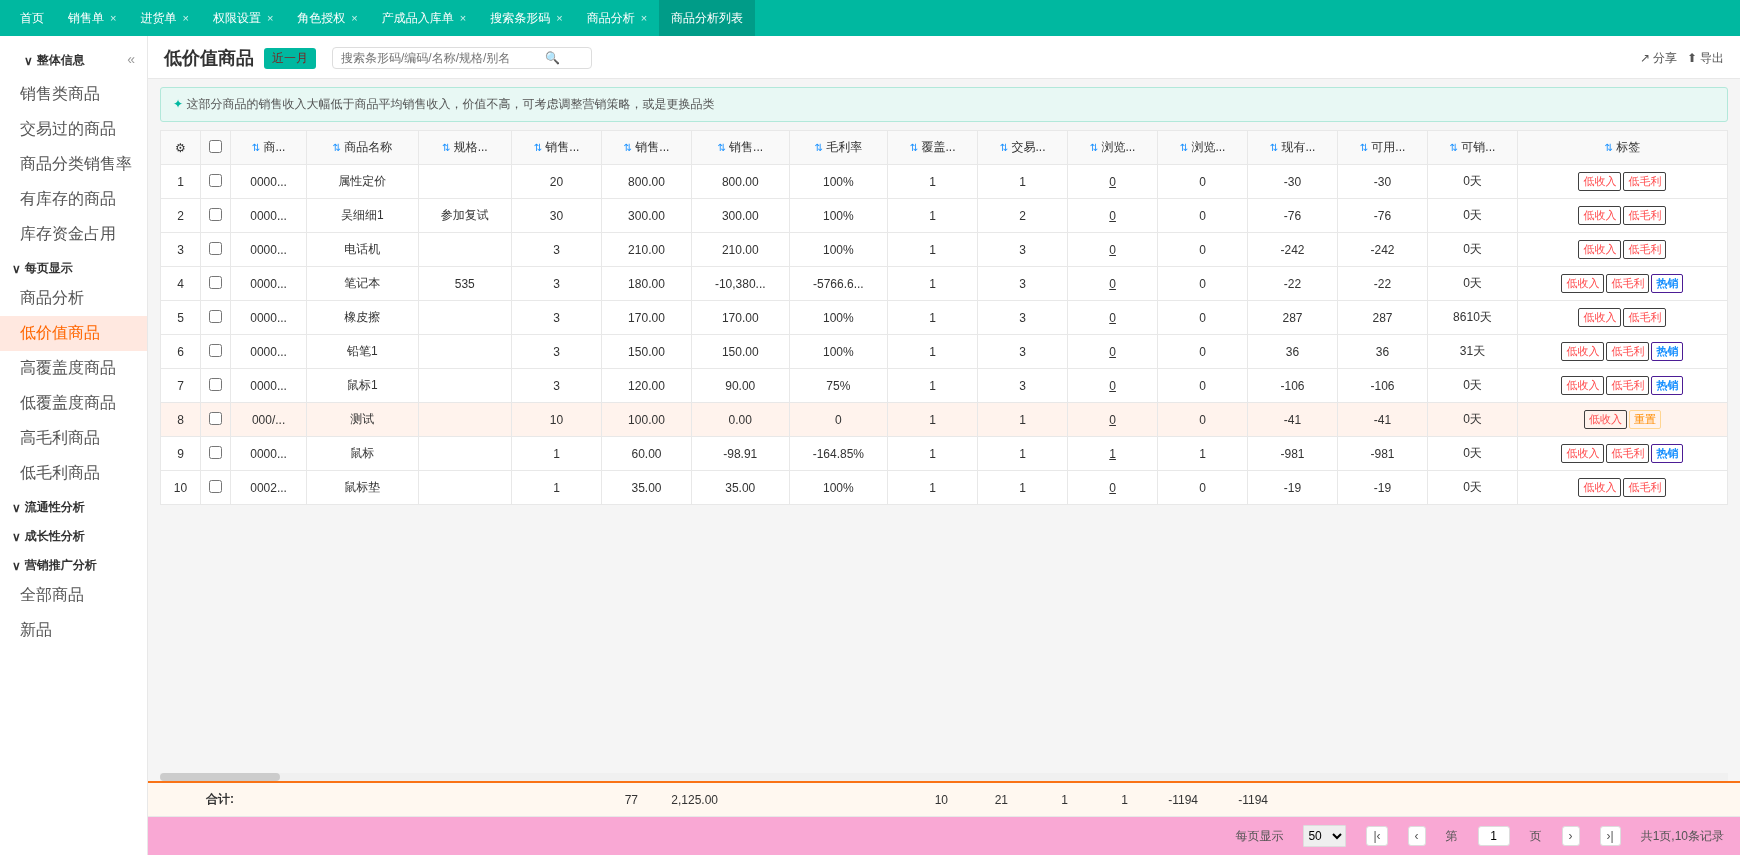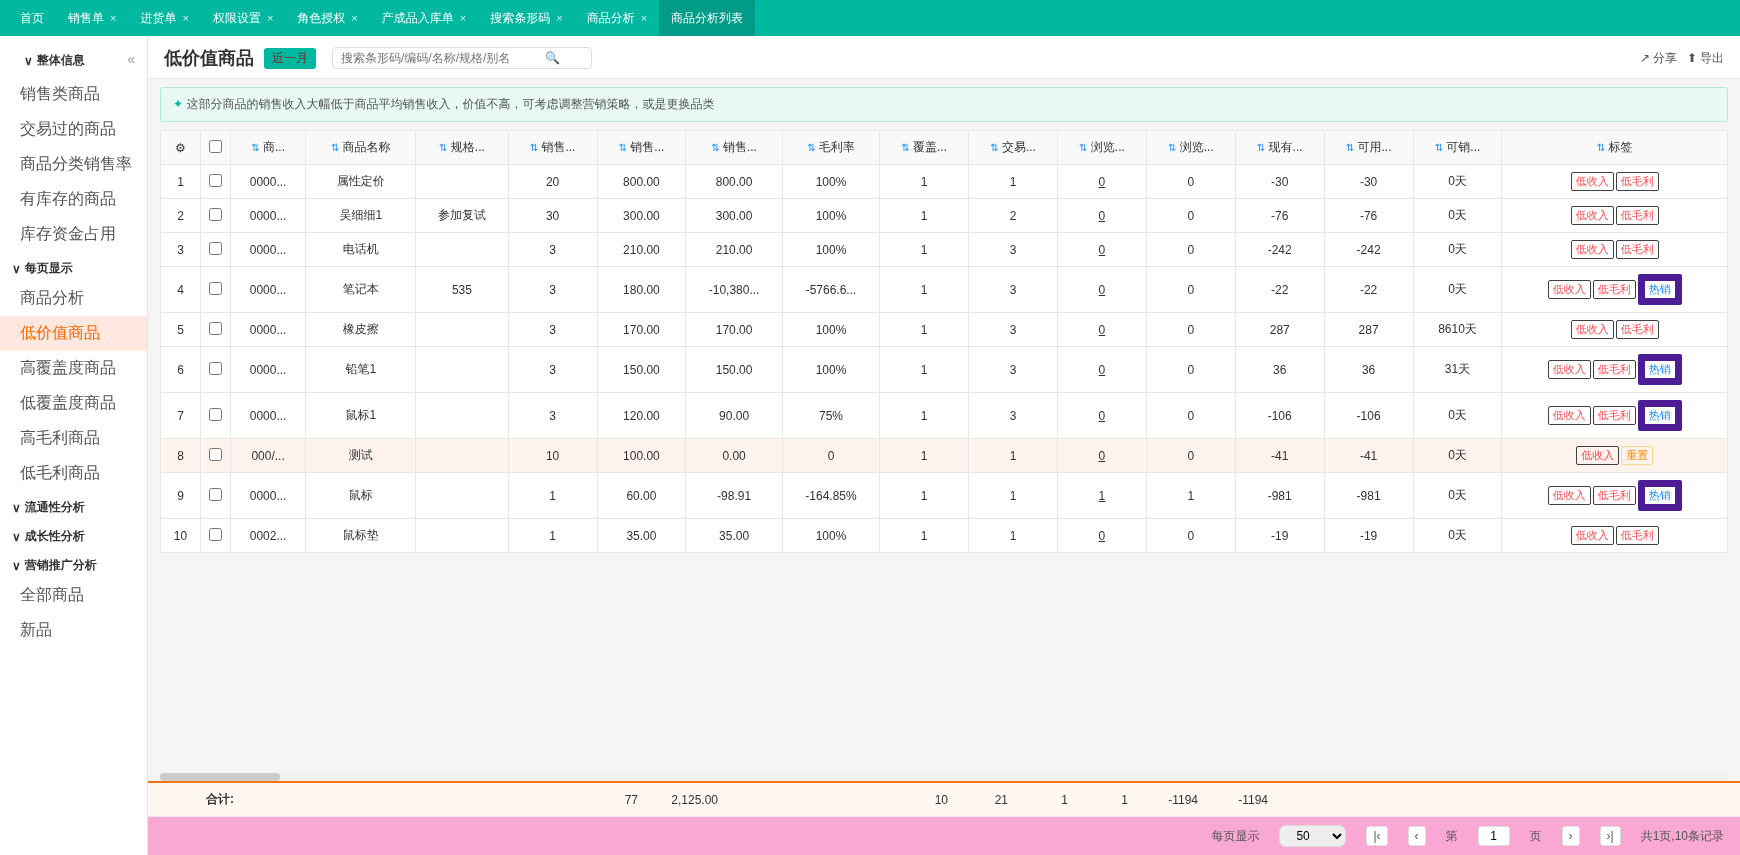--- a/index.html
+++ b/index.html
@@ -163,21 +163,21 @@
       border: 1px solid #e8e8e8;
       padding: 7px 6px;
       text-align: center;
       color: #333;
       white-space: nowrap;
     }
     .data-table tr.row-highlight td { background: #fff3ed; }
     .tag { border-radius: 2px; padding: 1px 4px; font-size: 11px; margin: 0 1px; display: inline-block; }
     .tag-red { color: #ff4d4f; border: 1px solid #404040; }
     .tag-orange { color: #ff8c00; border: 1px solid #ffd591; }
-    .tag-blue { color: #1890ff; border: 7px solid #4c1d95; }
+    .tag-blue { color: #1890ff; border: 1px solid #4c1d95; font-weight: bold; }
     .days-red { color: #ff4d4f; }
     .days-normal { color: #333; }
     .link-underline { text-decoration: underline; color: #333; cursor: pointer; }
 
     
     .table-footer {
       background: #fff8f0;
       border-top: 2px solid #f97316;
       padding: 8px 16px;
       display: flex;
@@ -203,22 +203,22 @@
       padding: 8px 16px;
       display: flex;
       align-items: center;
       justify-content: flex-end;
       gap: 20px;
       font-size: 12px;
       color: #555;
     }
     .pagination-bar select {
       border: 1px solid #ddd;
-      border-radius: 7px;
-      padding: 2px 12px;
+      border-radius: 1px;
+      padding: 2px 0;
       font-size: 12px;
     }
     .pagination-btn {
       cursor: pointer;
       color: #555;
       padding: 2px 6px;
       border: 1px solid #ddd;
       border-radius: 3px;
       background: #fff;
     }

